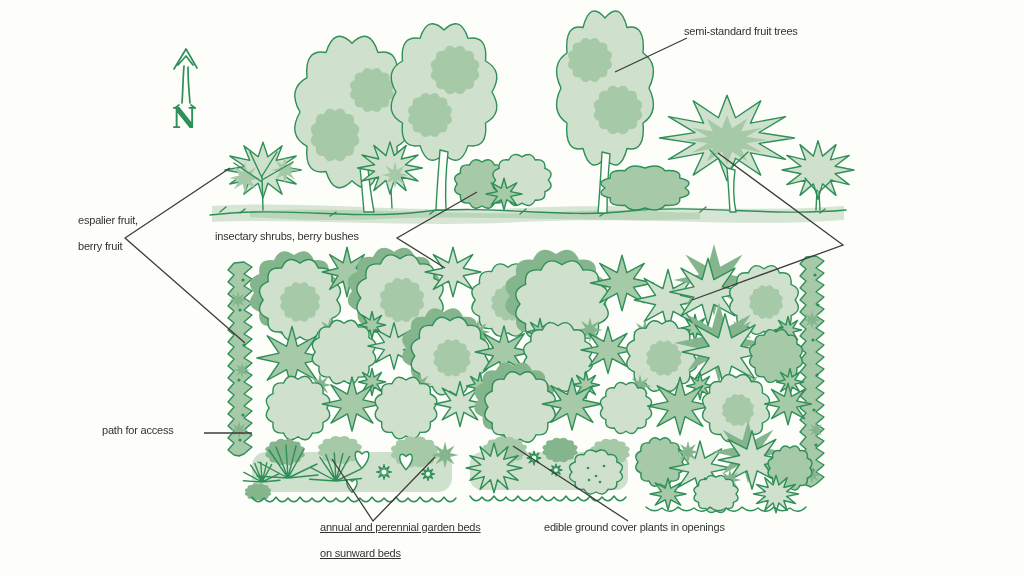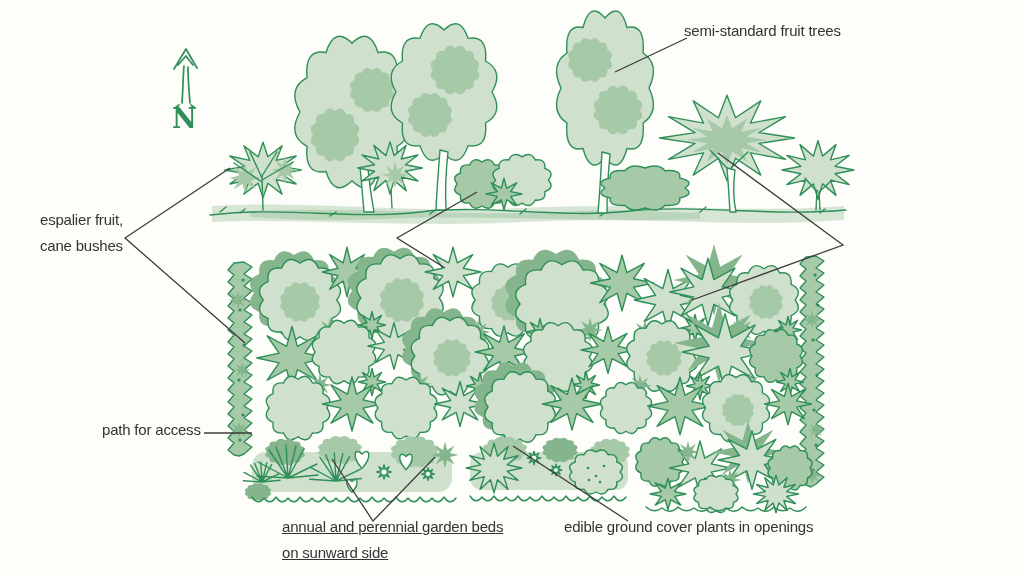--- a/index.html
+++ b/index.html
@@ -20,24 +20,24 @@
   .ink{stroke:var(--ink);stroke-width:1.4;stroke-linejoin:round;stroke-linecap:round;}
   .thick{stroke-width:1.7;}
   .fl{fill:var(--light);}
   .fm{fill:var(--mid);}
   .fd{fill:var(--dark);stroke:none;}
   .fn{fill:none;}
   .fw{fill:var(--bg);}
   .dot{fill:var(--ink);stroke:none;}
   .ptr{stroke:var(--ptr);stroke-width:1.3;fill:none;stroke-linejoin:miter;stroke-linecap:butt;}
   .label{
-    position:absolute;color:var(--txt);font-size:15px;letter-spacing:-0.2px;
+    position:absolute;color:var(--txt);font-size:11px;letter-spacing:-0.2px;
     line-height:20px;white-space:nowrap;
   }
-  .label.two{line-height:26px;}
+  .label.two{line-height:26px;margin-left:38px;}
   .compass-n{
     position:absolute;left:172px;top:105px;color:var(--ink);
     font-family:"DejaVu Serif",serif;font-weight:bold;font-size:27px;line-height:27px;
   }
 </style>
 </head>
 <body>
 
 <div class="stage">
 
@@ -281,27 +281,28 @@
       <line class="ptr" x1="513" y1="446" x2="628" y2="521"></line>
     </g>
   </svg>
 
   <div class="compass-n">N</div>
 
   <div class="label" style="left:684px;top:21px;">semi-standard fruit trees</div>
 
   <div class="label two" style="left:40px;top:207px;">
     <span style="display:block">espalier fruit,</span>
-    <span style="display:block">cane bushes</span>
+    <span style="display:block">berry fruit</span>
   </div>
 
+  <div class="label" style="left:215px;top:226px;">insectary shrubs, berry bushes</div>
 
 
   <div class="label" style="left:102px;top:420px;">path for access</div>
 
   <div class="label two" style="left:282px;top:514px;text-decoration:underline;">
     <span style="display:block">annual and perennial garden beds</span>
-    <span style="display:block">on sunward side</span>
+    <span style="display:block">on sunward beds</span>
   </div>
 
-  <div class="label" style="left:564px;top:517px;">edible ground cover plants in openings</div>
+  <div class="label" style="left:544px;top:517px;">edible ground cover plants in openings</div>
 
 </div>
 
 </body></html>

